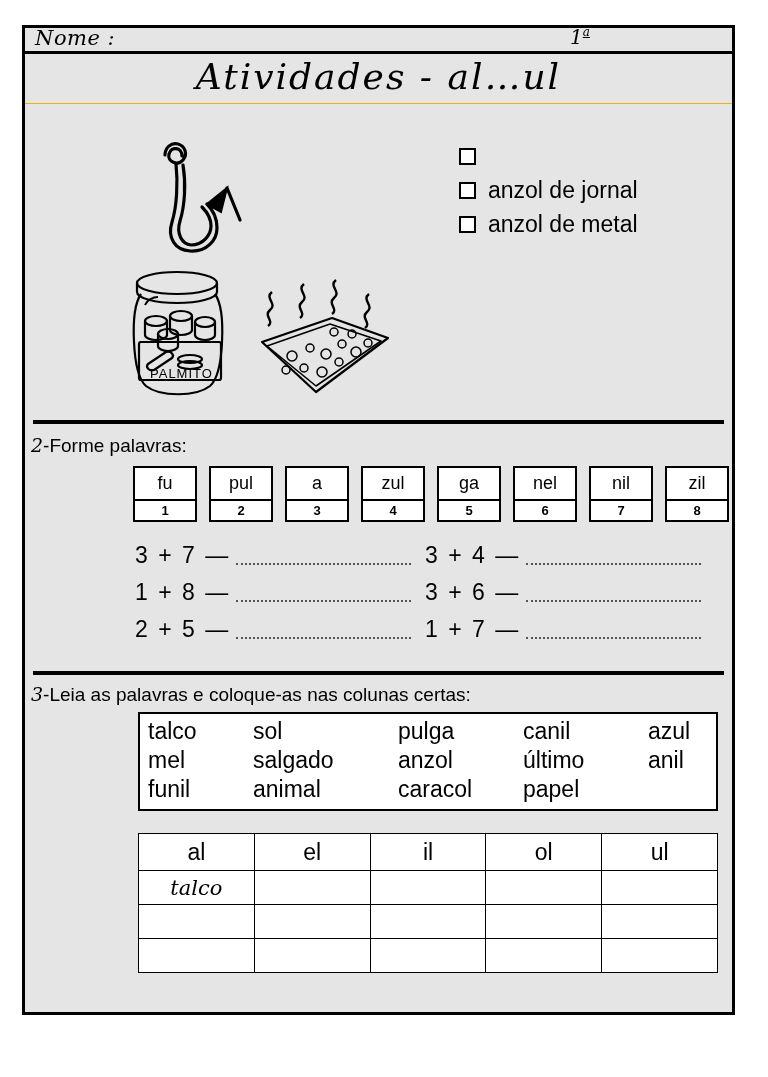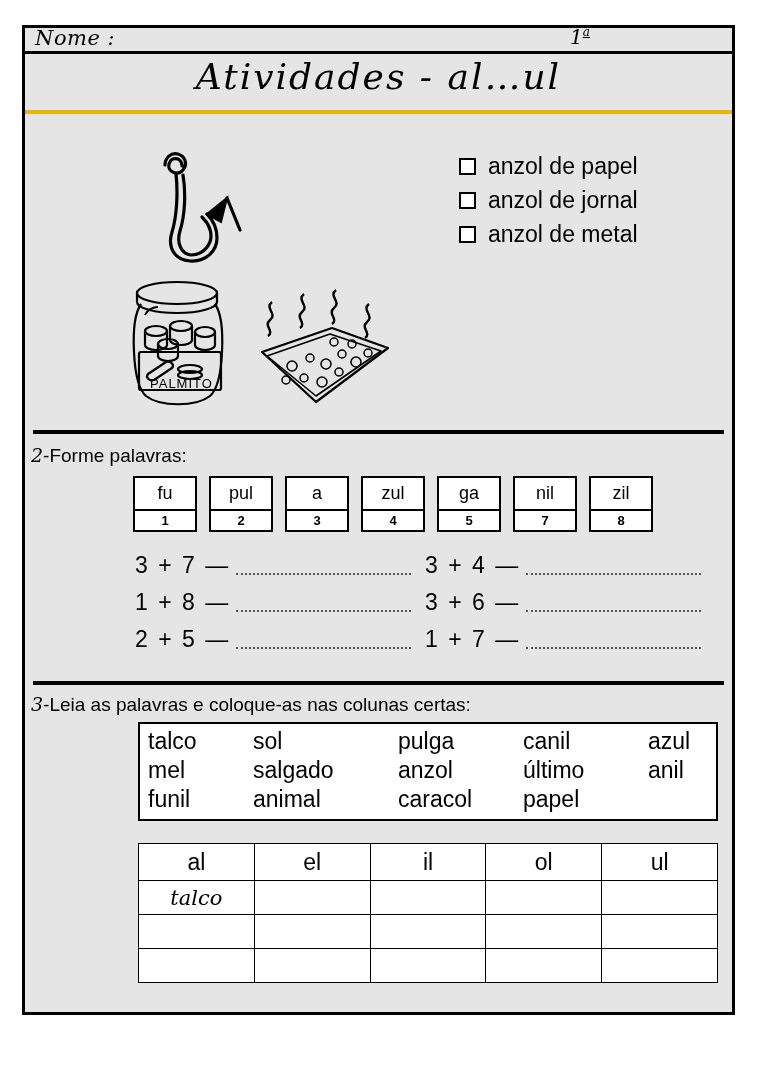--- a/index.html
+++ b/index.html
@@ -53,22 +53,22 @@
     font-size: 20px;
   }
   .grade-label sup {
     font-size: 12px;
     text-decoration: underline;
   }
 
   
   .title-row {
     position: relative;
-    height: 60px;
-    border-bottom: 4px solid #eab308;
+    height: 50px;
+    border-bottom: 1px solid #eab308;
     box-sizing: border-box;
   }
   .title-text {
     position: absolute;
     left: 50%;
     transform: translateX(-50%);
     top: 2px;
     font-size: 36px;
     letter-spacing: 2px;
     white-space: nowrap;
@@ -293,21 +293,20 @@
             <circle cx="214" cy="68" r="4"></circle>
               <circle cx="248" cy="79" r="4"></circle>
           </g>
         </g>
       </svg>
     </div>
 
     <div class="opt-group" id="opt-group-anzol">
       <div class="option">
         <span class="cbox"></span>
-        <span class="opt-label">anzol de papel</span>
       </div>
       <div class="option">
         <span class="cbox"></span>
         <span class="opt-label">anzol de jornal</span>
       </div>
       <div class="option">
         <span class="cbox"></span>
         <span class="opt-label">anzol de metal</span>
       </div>
     </div>
@@ -332,20 +331,24 @@
         <div class="syl-top">a</div>
         <div class="syl-num">3</div>
       </div>
       <div class="syl-box">
         <div class="syl-top">zul</div>
         <div class="syl-num">4</div>
       </div>
       <div class="syl-box">
         <div class="syl-top">ga</div>
         <div class="syl-num">5</div>
+      </div>
+      <div class="syl-box">
+        <div class="syl-top">nel</div>
+        <div class="syl-num">6</div>
       </div>
       <div class="syl-box">
         <div class="syl-top">nil</div>
         <div class="syl-num">7</div>
       </div>
       <div class="syl-box">
         <div class="syl-top">zil</div>
         <div class="syl-num">8</div>
       </div>
     </div>

